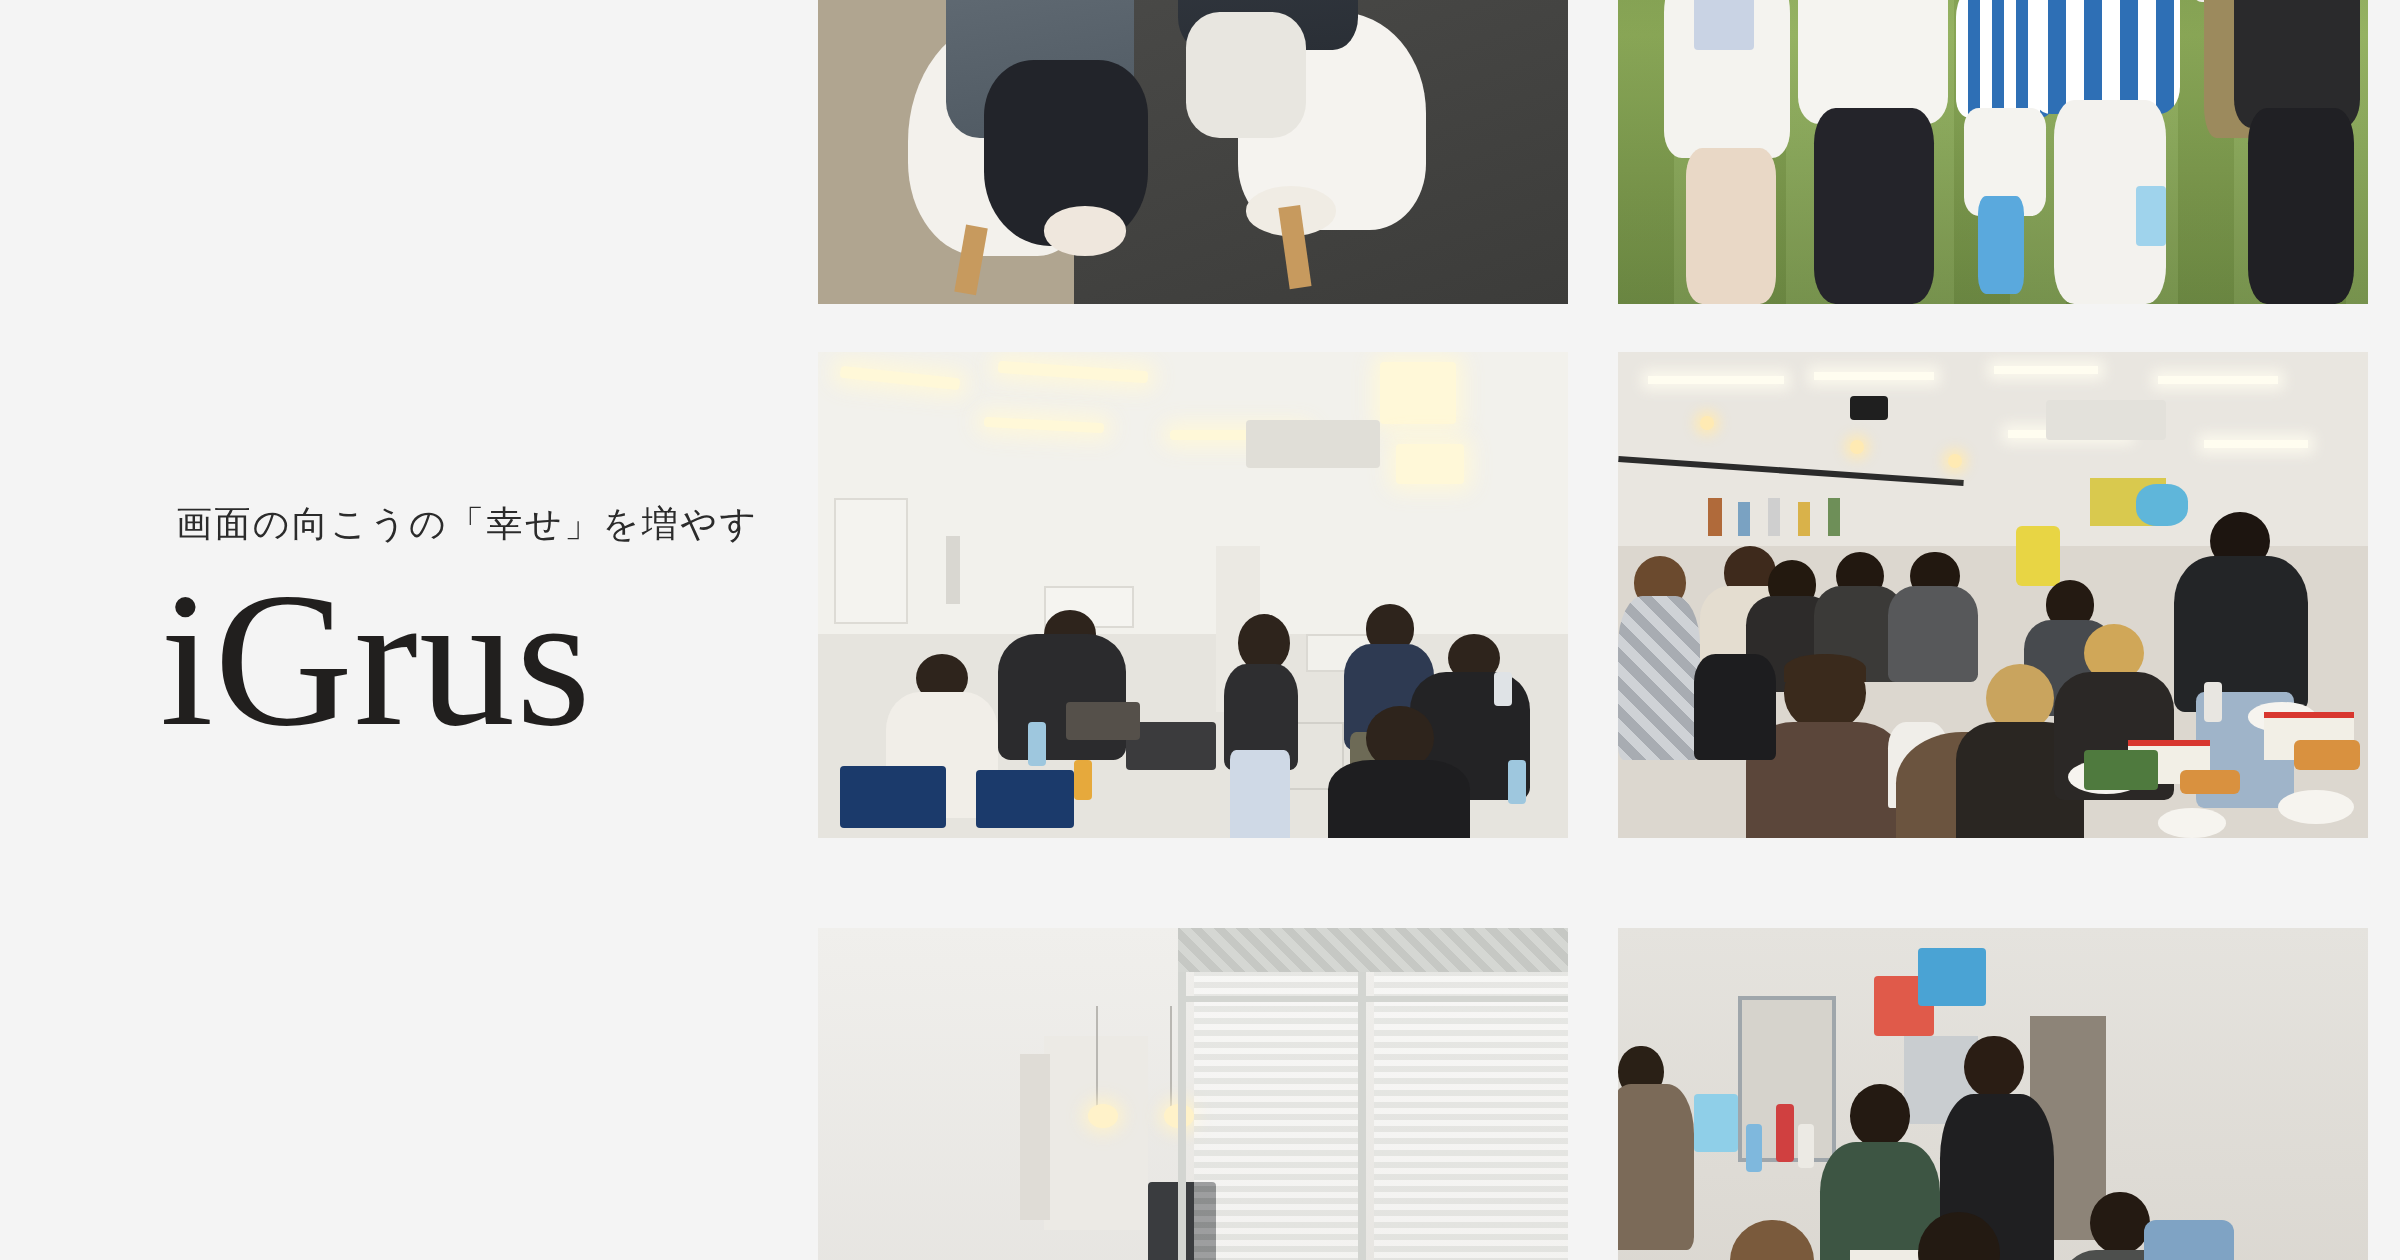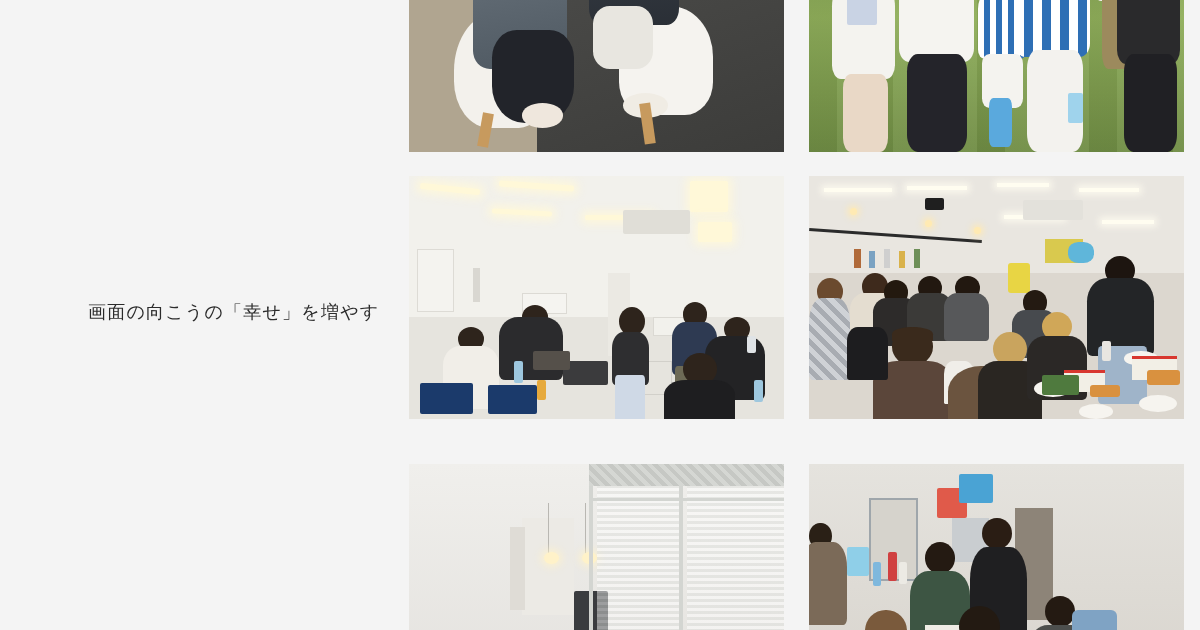--- a/index.html
+++ b/index.html
@@ -153,20 +153,21 @@
   .p6 .pr { position:absolute; border-radius:30% 30% 8% 8%; }
   .p6 .hd { position:absolute; border-radius:50%; }
 </style>
 </head>
 <body>
 
 <div class="page">
 
   <div class="brand">
     <div class="tagline">画面の向こうの「幸せ」を増やす</div>
+    <div class="logo">iGrus</div>
   </div>
 
   <div class="grid">
 
     <div class="photo p1" style="left:409px; top:-92px; width:375px; height:244px;">
       <div class="scene">
         <div class="floor"></div>
 
         <div class="sp carpetlight"></div>
         <div class="sp carpetdark"></div>

